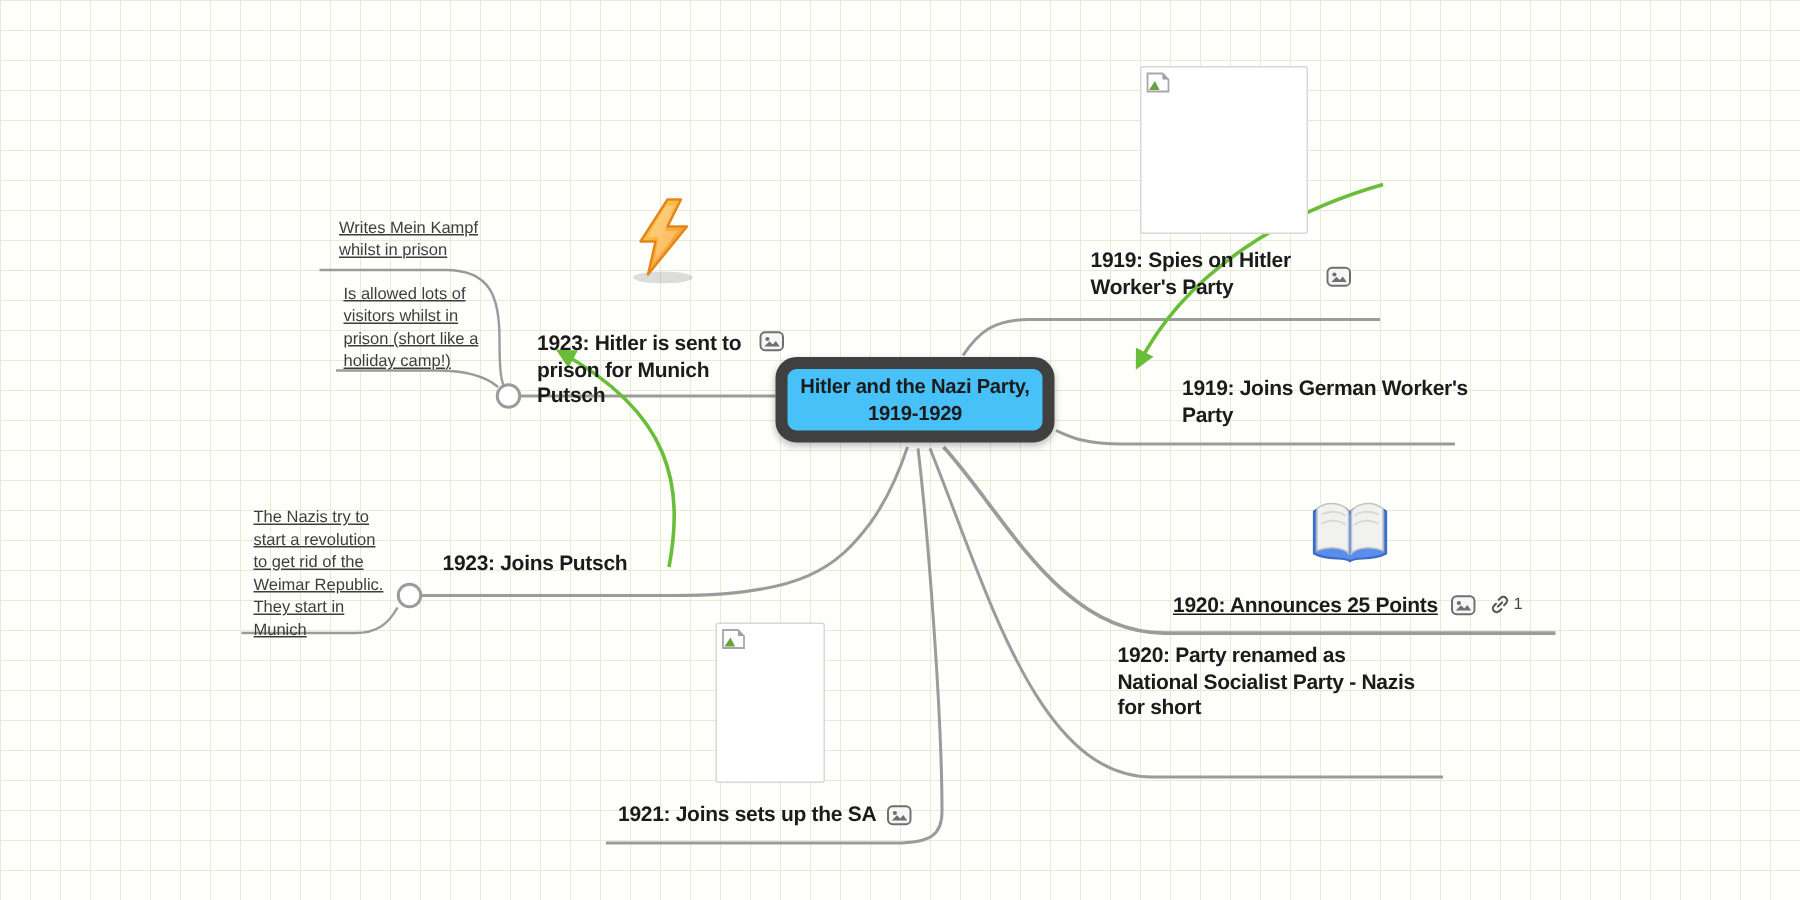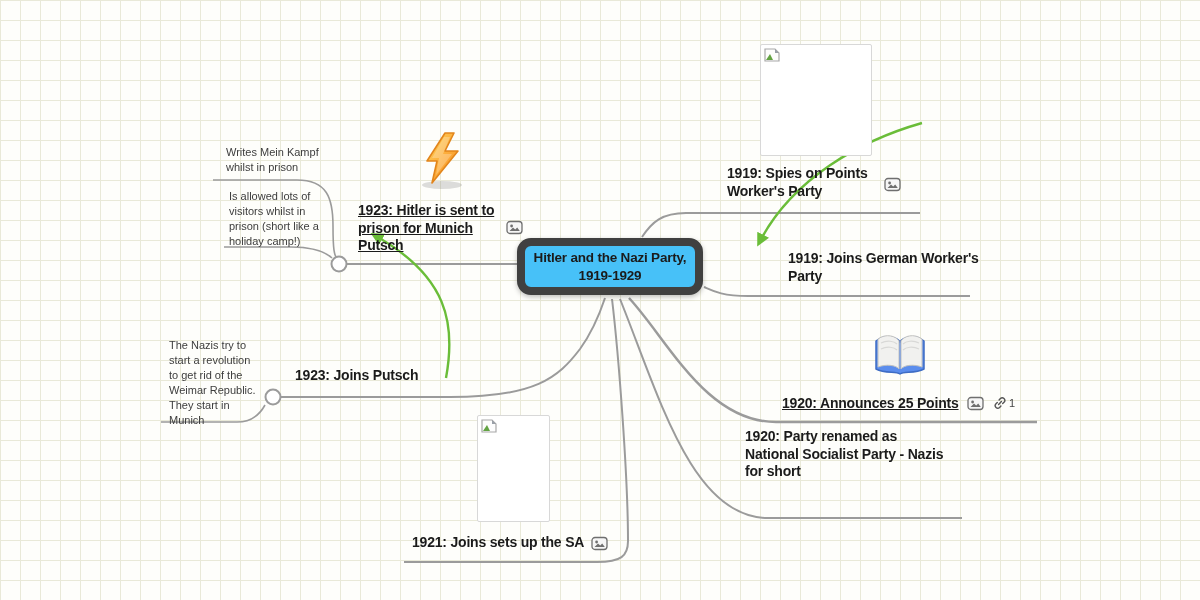--- a/index.html
+++ b/index.html
@@ -15,21 +15,21 @@
     overflow:hidden;
   }
   #wires { position:absolute; left:0; top:0; width:1200px; height:600px; }
   .abs { position:absolute; }
   .label {
     font-size:14px; font-weight:bold; color:#1b1b1b;
     line-height:17.5px; white-space:pre-line; letter-spacing:-0.2px;
   }
   .note {
     font-size:11px; font-weight:normal; color:#3d3d3d;
-    line-height:15px; white-space:pre-line;
+    line-height:15px; white-space:pre-line;text-decoration:underline;
   }
   .root-node {
     left:517px; top:238px; width:186px; height:57px;
     background:#47c1f8;
     border:8px solid #404040;
     border-radius:14px;
     display:flex; align-items:center; justify-content:center;
     text-align:center;
     box-shadow:0 2px 5px rgba(0,0,0,0.25);
   }
@@ -101,31 +101,31 @@
   <path d="M5 10 C13 4 23 7 26 12 L26 40 C23 36 13 35 5 38 Z" fill="#f1f1ef" stroke="#c2c2c0" stroke-width="1"></path>
   <path d="M49 10 C41 4 31 7 28 12 L28 40 C31 36 41 35 49 38 Z" fill="#f1f1ef" stroke="#c2c2c0" stroke-width="1"></path>
   <path d="M8 14 C14 11 21 12 24 15 M8 20 C14 17 21 18 24 21 M30 15 C33 12 40 11 46 14 M30 21 C33 18 40 17 46 20" fill="none" stroke="#d8d8d6" stroke-width="1.2"></path>
 </svg>
 
 <div class="abs root-node">
   <span class="label">Hitler and the Nazi Party,
 1919-1929</span>
 </div>
 
-<div class="abs label" style="left:727px; top:165px; width:185px;">1919: Spies on Points
+<div class="abs label" style="left:727px; top:165px; width:185px;">1919: Spies on Hitler
 Worker's Party</div>
 <div class="abs label" style="left:760px; top:250px; width:230px;margin-left:28px;">1919: Joins German Worker's
 Party</div>
 <div class="abs label" style="left:782px; top:395px; white-space:nowrap;text-decoration:underline;">1920: Announces 25 Points</div>
 <div class="abs label" style="left:745px; top:428px; width:235px;">1920: Party renamed as
 National Socialist Party - Nazis
 for short</div>
 <div class="abs label" style="left:412px; top:534px; white-space:nowrap;">1921: Joins sets up the SA</div>
 <div class="abs label" style="left:295px; top:367px; white-space:nowrap;">1923: Joins Putsch</div>
-<div class="abs label" style="left:358px; top:202px; width:160px;text-decoration:underline;">1923: Hitler is sent to
+<div class="abs label" style="left:358px; top:220px; width:160px;">1923: Hitler is sent to
 prison for Munich
 Putsch</div>
 
 <svg class="abs meta-icon" style="left:884px; top:177px;" width="17" height="15" viewBox="0 0 17 15">
   <rect x="1" y="1.5" width="15" height="12" rx="3" fill="#f6f6f6" stroke="#6f6f6f" stroke-width="1.3"></rect>
   <circle cx="5.6" cy="6" r="1.4" fill="#6f6f6f"></circle>
   <path d="M3.5 11 L7 7.5 L9.2 9.6 L11.2 7.4 L13.8 11 Z" fill="#6f6f6f"></path>
 </svg>
 <svg class="abs meta-icon" style="left:506px; top:220px;" width="17" height="15" viewBox="0 0 17 15">
   <rect x="1" y="1.5" width="15" height="12" rx="3" fill="#f6f6f6" stroke="#6f6f6f" stroke-width="1.3"></rect>

